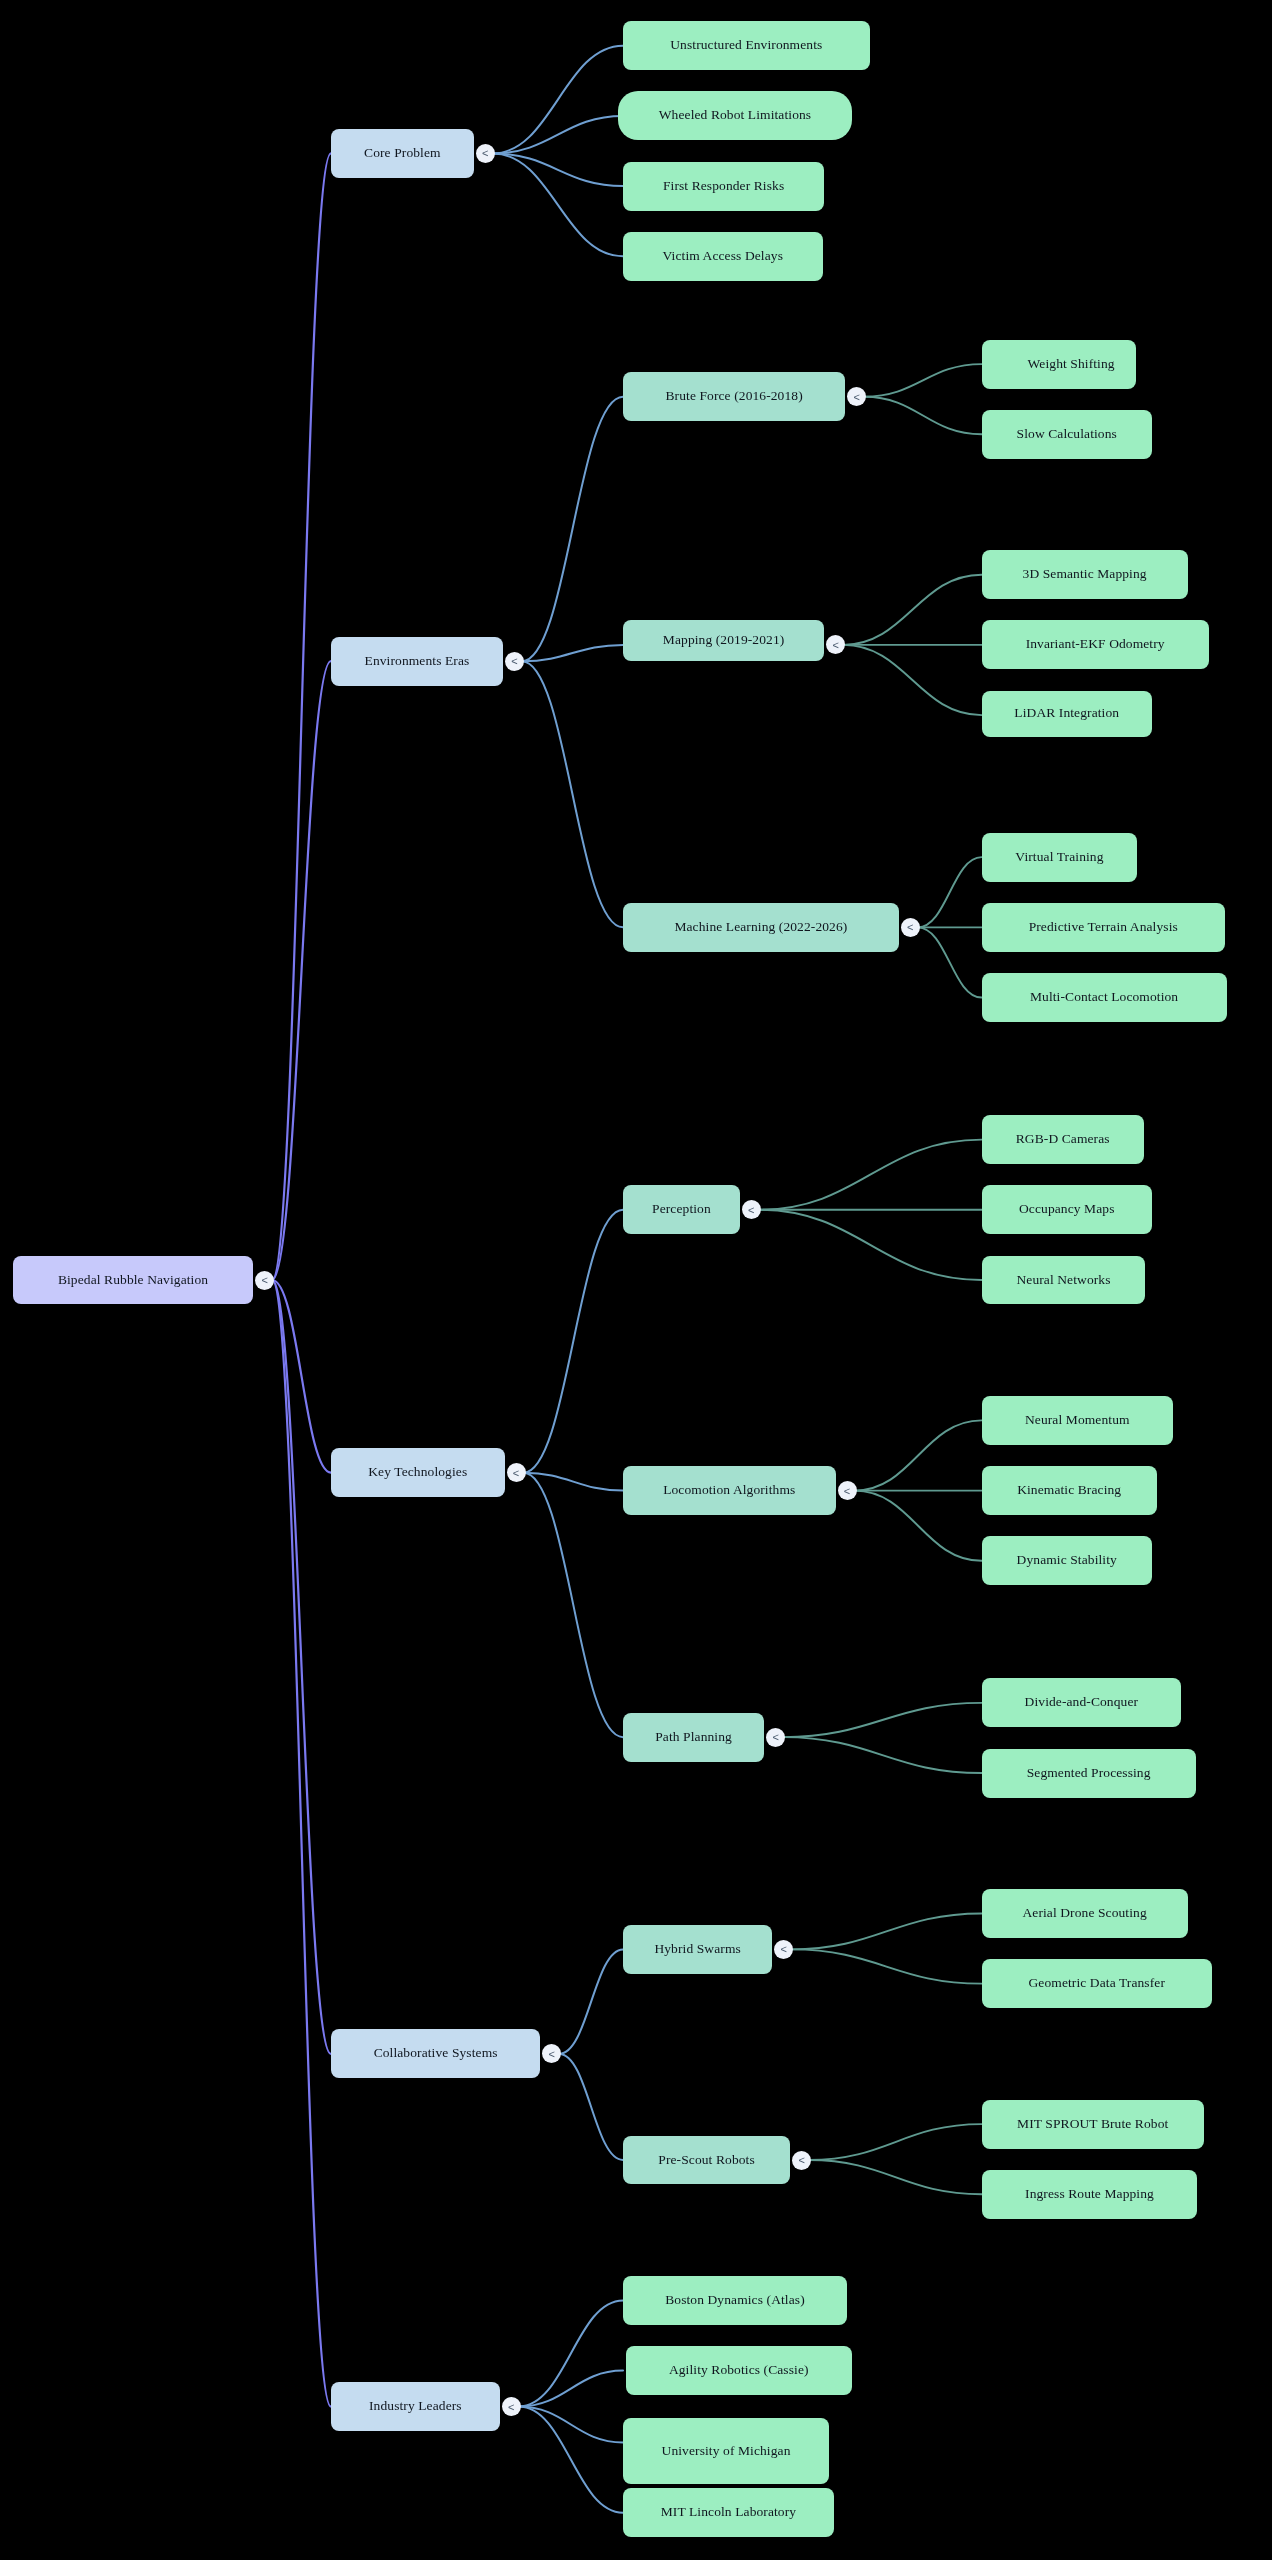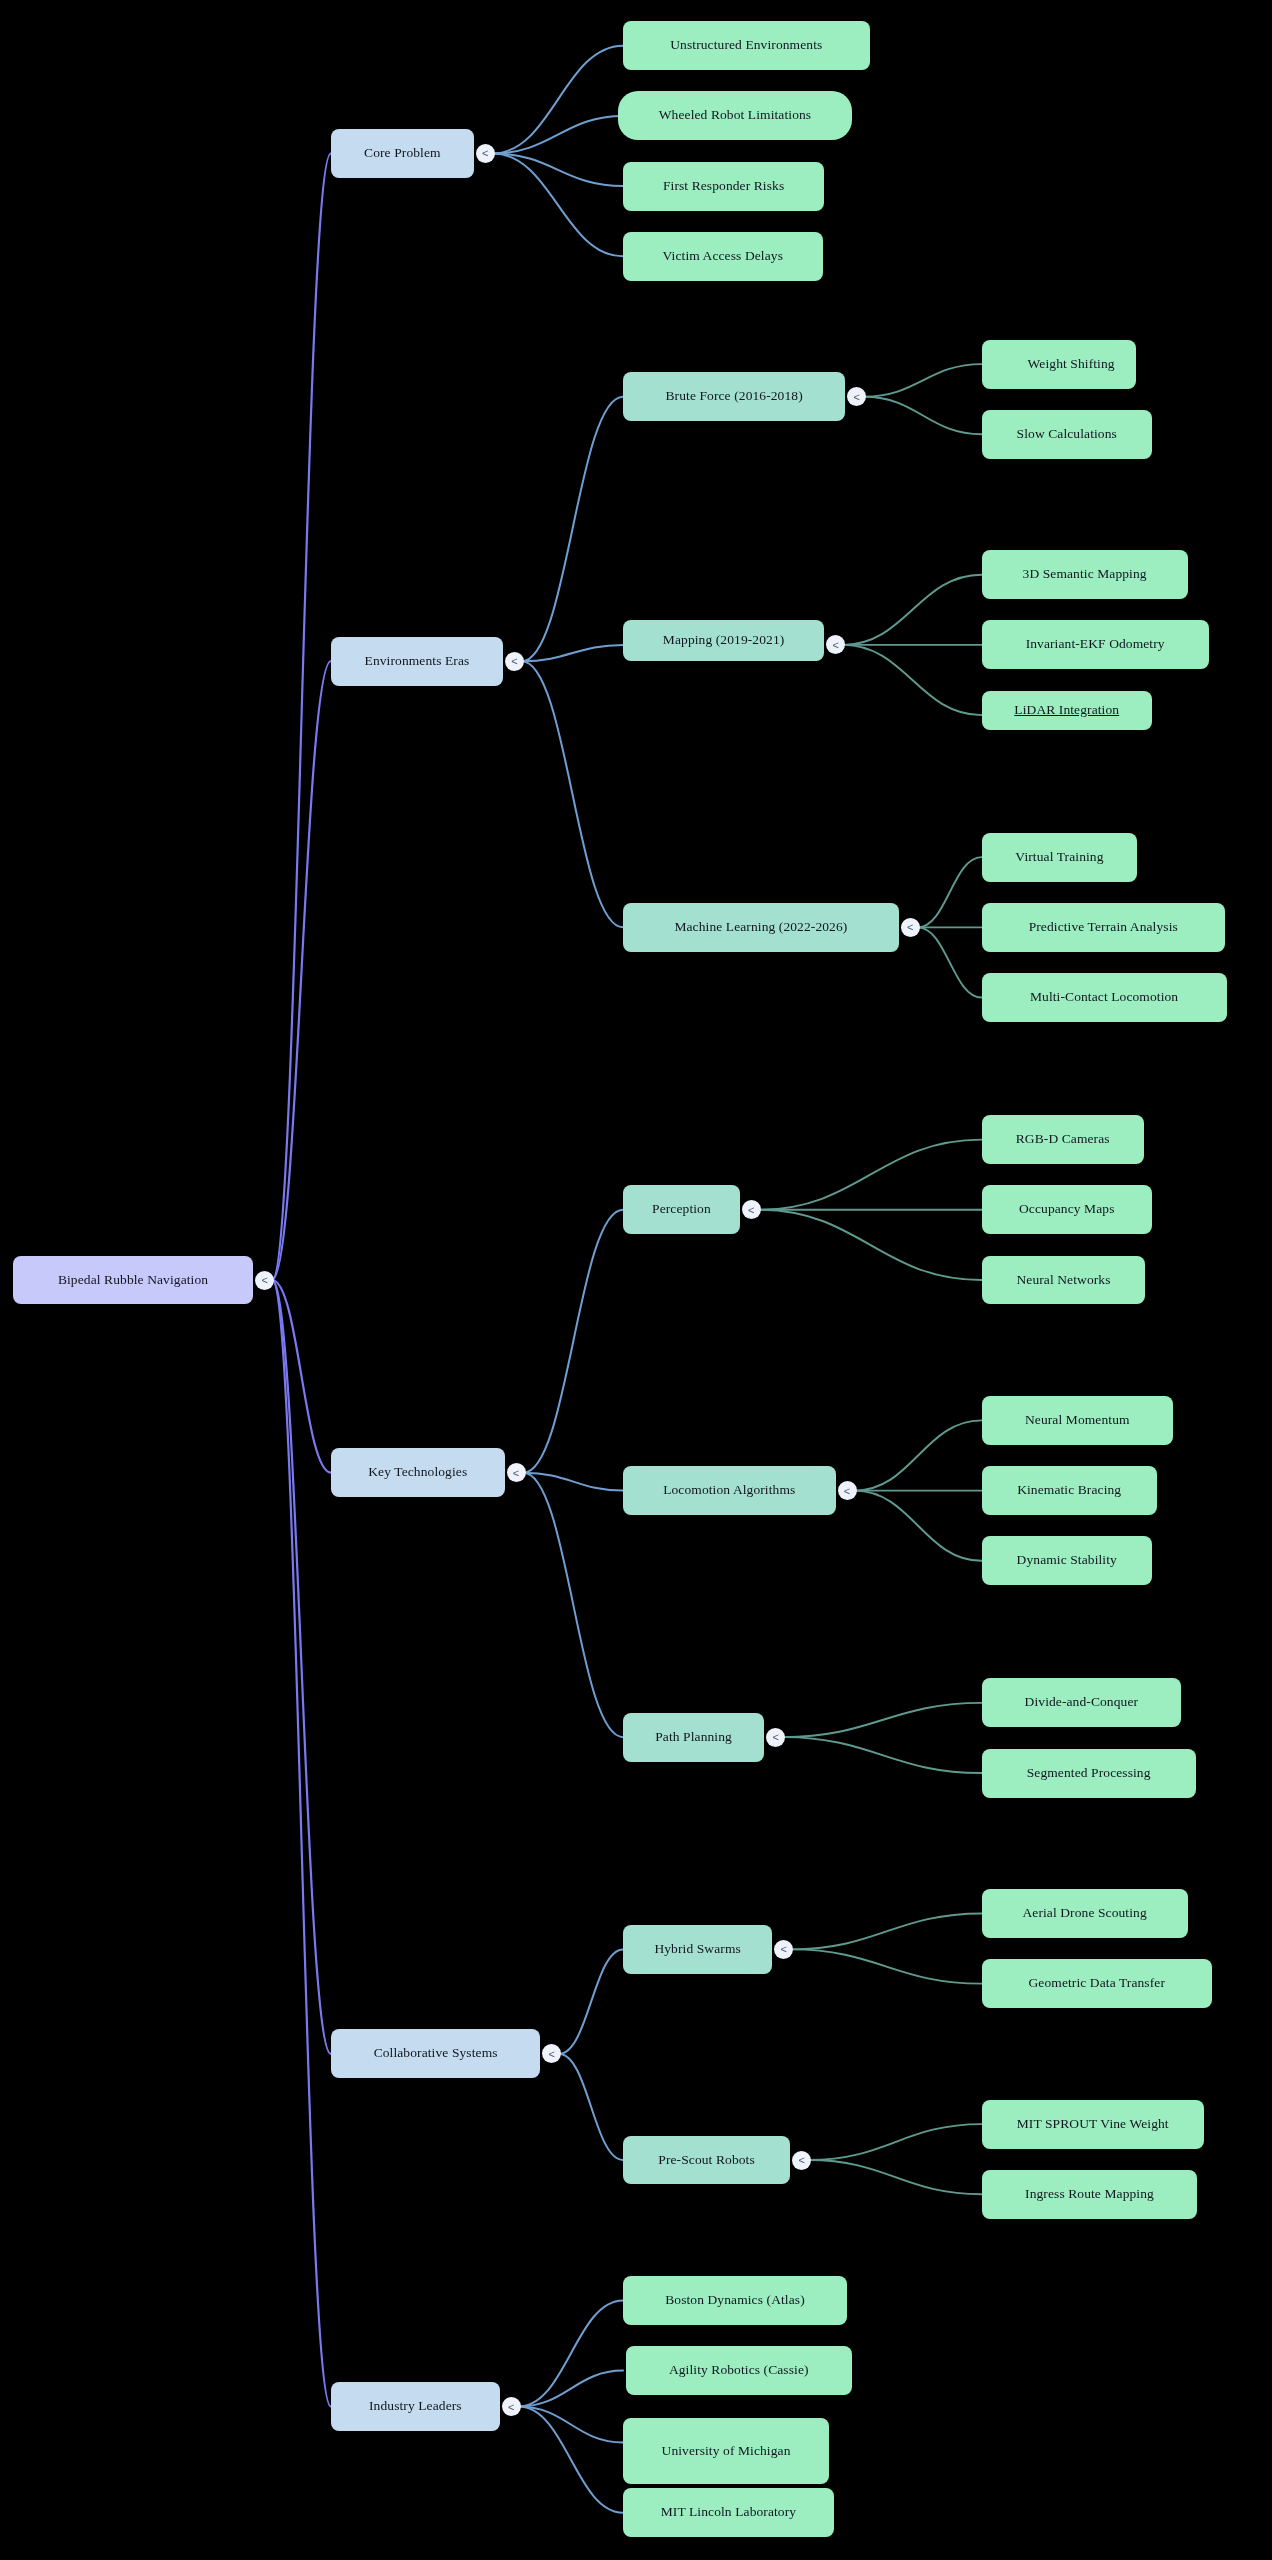--- a/index.html
+++ b/index.html
@@ -128,21 +128,21 @@
       <div class="node lvl2" style="left: 623.02px; top: 620.408px; width: 201.184px; height: 41px;">
         <span>Mapping (2019-2021)</span>
       </div>
       <div class="toggle" style="left: 826.204px; top: 635.398px;">&lt;</div>
       <div class="node lvl3" style="left: 981.582px; top: 550.204px; width: 206.051px; height: 48.9796px;">
         <span>3D Semantic Mapping</span>
       </div>
       <div class="node lvl3" style="left: 981.582px; top: 620.408px; width: 227.143px; height: 48.9796px;">
         <span>Invariant-EKF Odometry</span>
       </div>
-      <div class="node lvl3" style="left: 981.582px; top: 690.612px; width: 170.357px; height: 39px; text-decoration: underline;">
+      <div class="node lvl3" style="left: 981.582px; top: 690.612px; width: 170.357px; height: 46px;">
         <span>LiDAR Integration</span>
       </div>
       <div class="node lvl2" style="left: 623.02px; top: 902.857px; width: 275.816px; height: 48.9796px;">
         <span>Machine Learning (2022-2026)</span>
       </div>
       <div class="toggle" style="left: 900.837px; top: 917.847px;">&lt;</div>
       <div class="node lvl3" style="left: 981.582px; top: 832.653px; width: 155.755px; height: 48.9796px;">
         <span>Virtual Training</span>
       </div>
       <div class="node lvl3" style="left: 981.582px; top: 902.857px; width: 243.367px; height: 48.9796px;">
@@ -203,21 +203,21 @@
         <span>Aerial Drone Scouting</span>
       </div>
       <div class="node lvl3" style="left: 981.582px; top: 1959.18px; width: 230.388px; height: 48.9796px;">
         <span>Geometric Data Transfer</span>
       </div>
       <div class="node lvl2" style="left: 623.02px; top: 2135.51px; width: 167.112px; height: 48.9796px;">
         <span>Pre-Scout Robots</span>
       </div>
       <div class="toggle" style="left: 792.133px; top: 2150.5px;">&lt;</div>
       <div class="node lvl3" style="left: 981.582px; top: 2099.59px; width: 222.276px; height: 48.9796px;">
-        <span>MIT SPROUT Vine Weight</span>
+        <span>MIT SPROUT Brute Robot</span>
       </div>
       <div class="node lvl3" style="left: 981.582px; top: 2169.8px; width: 215.786px; height: 48.9796px;">
         <span>Ingress Route Mapping</span>
       </div>
       <div class="node lvl1" style="left: 330.98px; top: 2382.04px; width: 168.735px; height: 48.9796px;">
         <span>Industry Leaders</span>
       </div>
       <div class="toggle" style="left: 501.714px; top: 2397.03px;">&lt;</div>
       <div class="node lvl3" style="left: 623.02px; top: 2275.92px; width: 223.898px; height: 48.9796px;">
         <span>Boston Dynamics (Atlas)</span>

